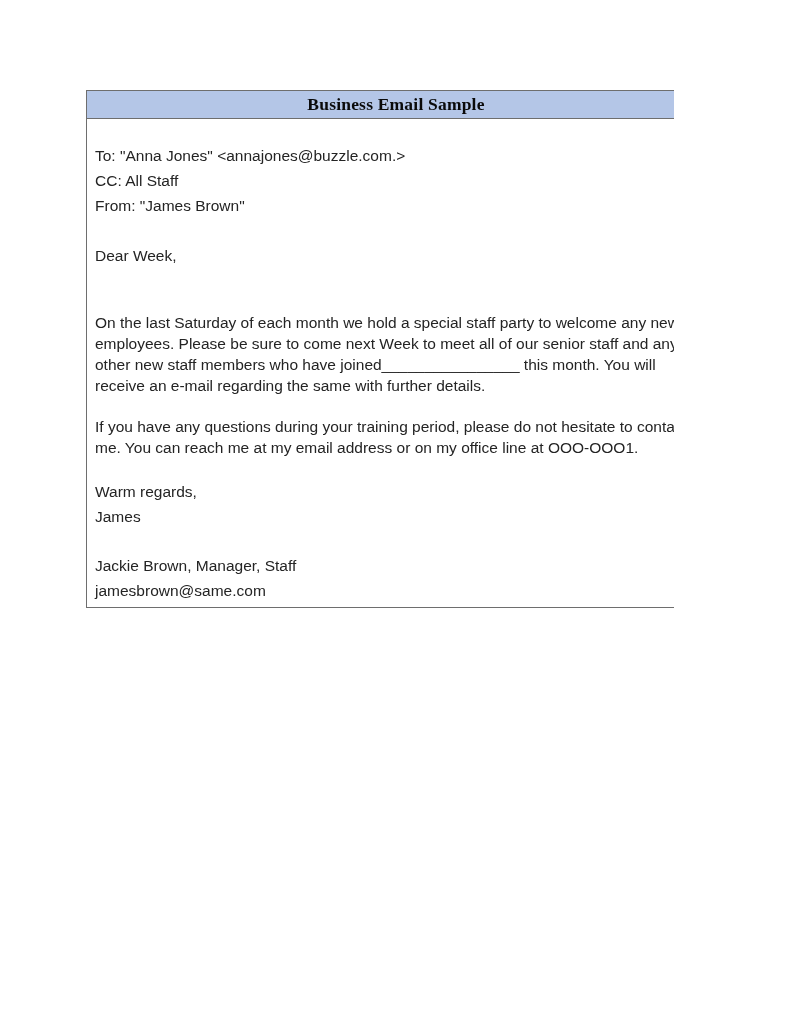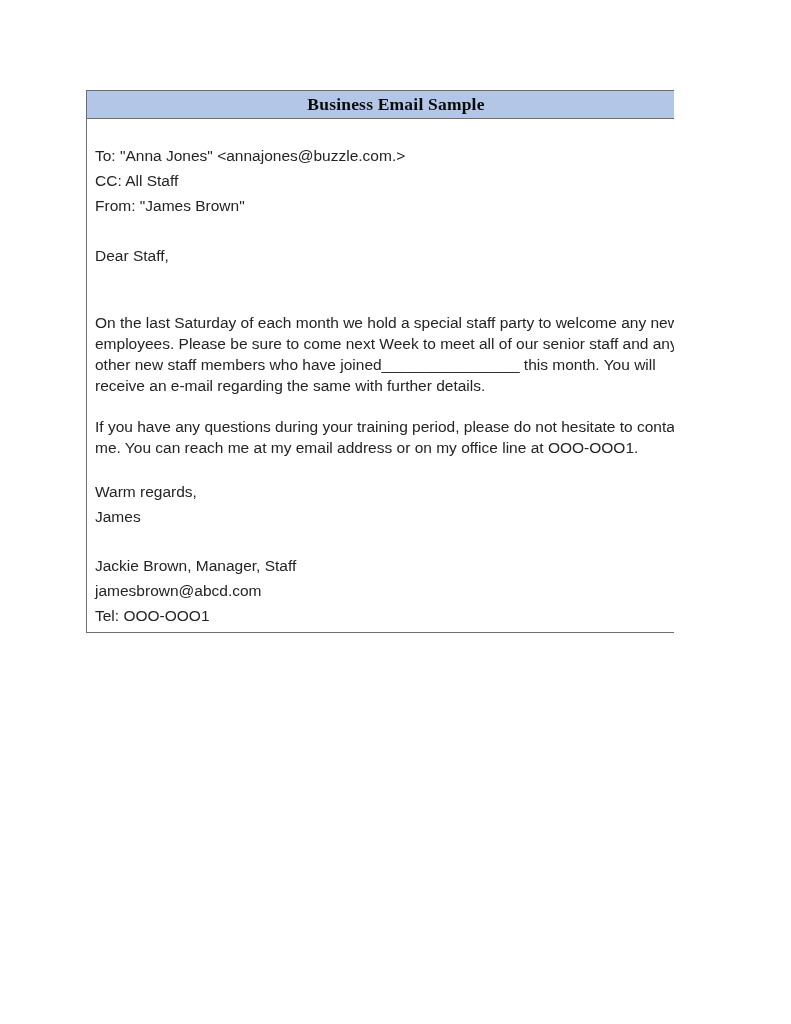--- a/index.html
+++ b/index.html
@@ -67,39 +67,38 @@
       <h1>Business Email Sample</h1>
     </div>
 
     <div class="content">
       <p>To: "Anna Jones" &lt;annajones@buzzle.com.&gt;</p>
       <p>CC: All Staff</p>
       <p>From: "James Brown"</p>
 
       <div class="sp25"></div>
 
-      <p>Dear Staff,</p>
+      <p>Dear Week,</p>
 
       <div class="sp22"></div>
 
 
       <div class="sp20"></div>
 
       <p>On the last Saturday of each month we hold a special staff party to welcome any new employees. Please be sure to come next Week to meet all of our senior staff and any other new staff members who have joined________________ this month. You will receive an e-mail regarding the same with further details.</p>
 
       <div class="sp16"></div>
 
       <p>If you have any questions during your training period, please do not hesitate to contact me. You can reach me at my email address or on my office line at OOO-OOO1.</p>
 
       <div class="sp19"></div>
 
       <p>Warm regards,</p>
       <p>James</p>
 
       <div class="sp24"></div>
 
       <p>Jackie Brown, Manager, Staff</p>
-      <p>jamesbrown@abcd.com</p>
-      <p>Tel: OOO-OOO1</p>
+      <p>jamesbrown@same.com</p>
     </div>
 
   </div>
 </div>
 
 </body></html>

